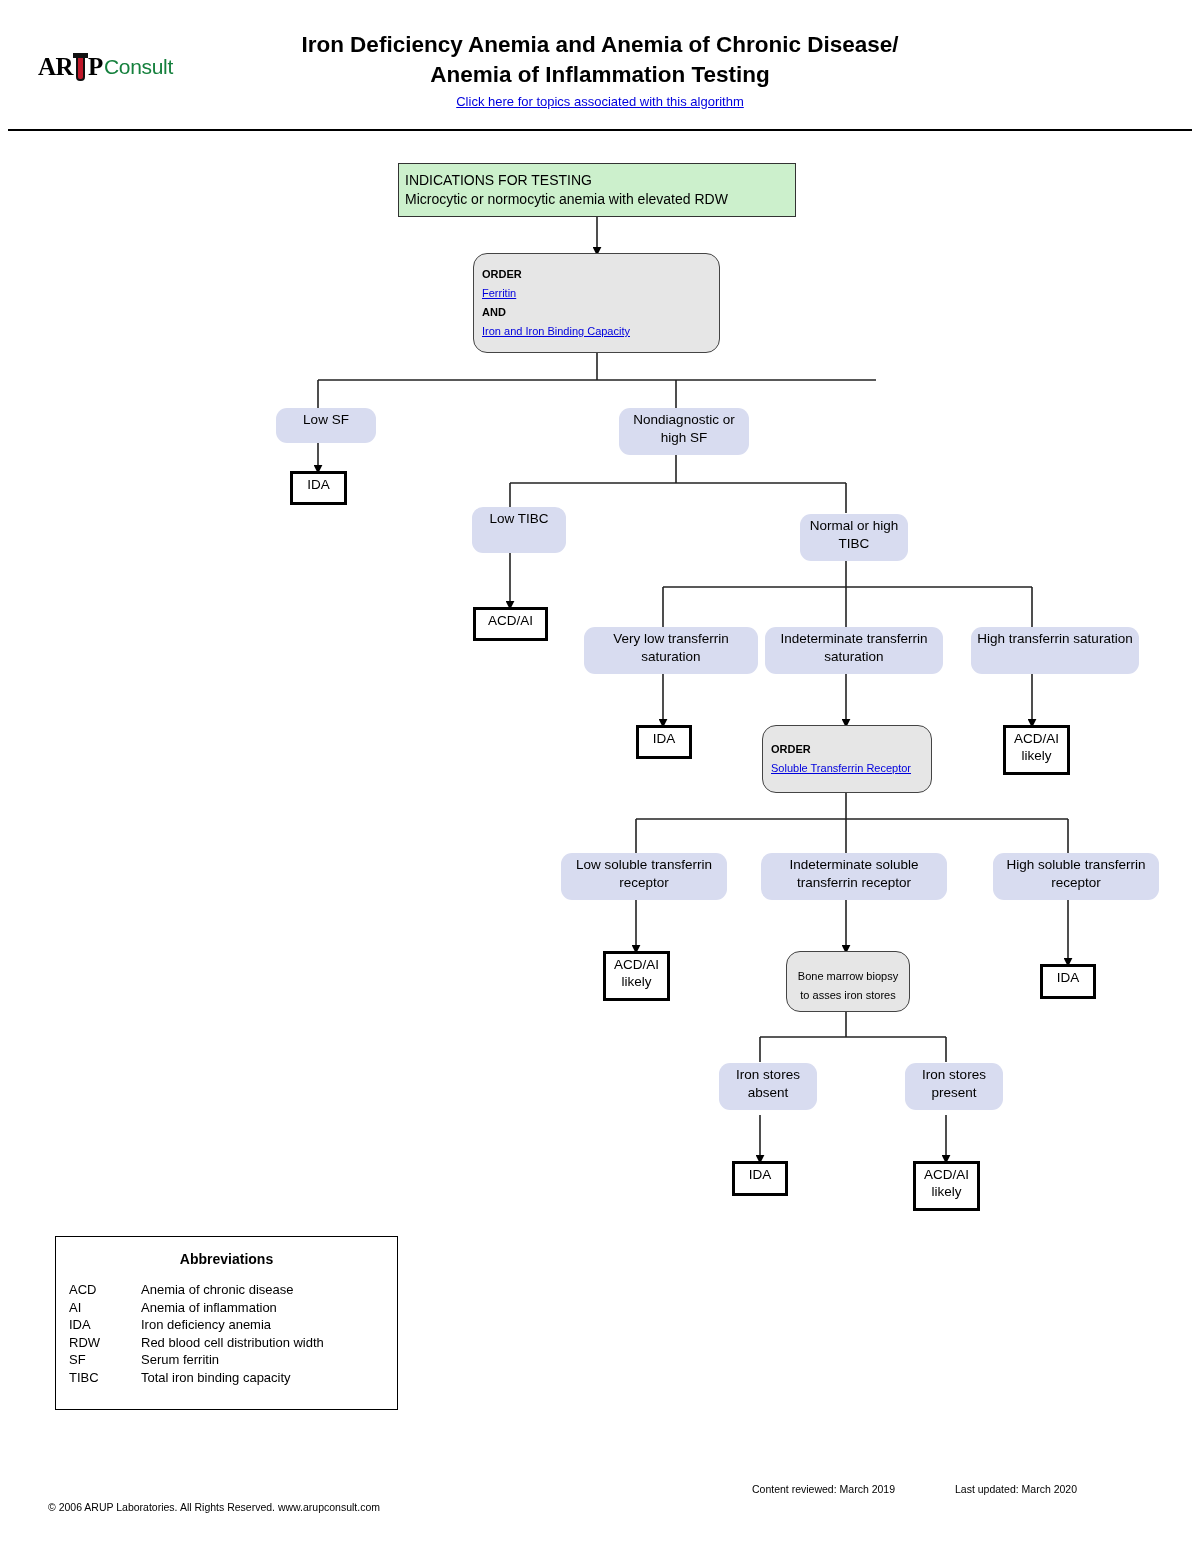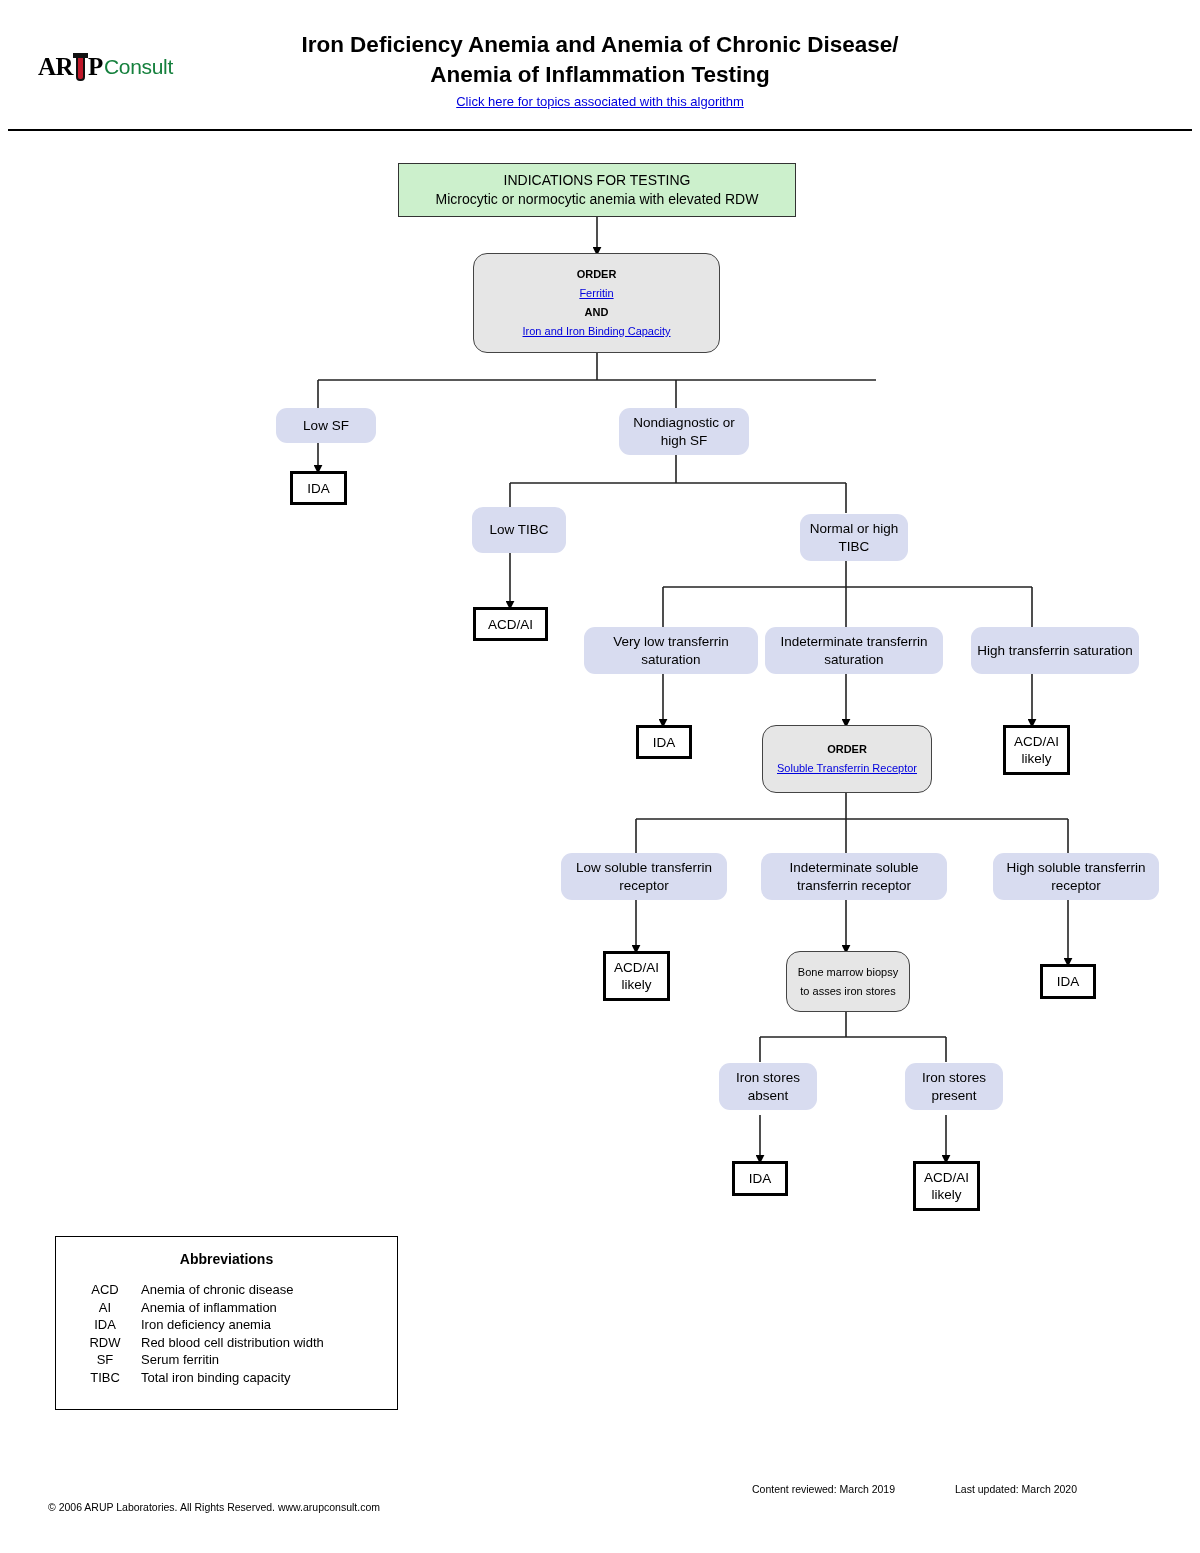--- a/index.html
+++ b/index.html
@@ -54,21 +54,21 @@
   }
   #header-rule {
     position: absolute; left: 8px; top: 129px; width: 1184px; height: 0;
     border-top: 2px solid #000;
   }
 
   
   #canvas { position: absolute; left: 0; top: 131px; width: 1200px; height: 1330px; }
   #wires { position: absolute; left: 0; top: 0; width: 1200px; height: 1330px; }
 
-  .node { position: absolute; display: flex; align-items: center; justify-content: center;
+  .node { position: absolute; display: flex; align-items: flex-start; justify-content: center;
           text-align: center; }
 
   
   .n-green {
     background: #ccf0cc; border: 1.5px solid #333; font-size: 14px; line-height: 19px;
     padding: 4px 6px;
   }
 
   
   .n-order {
@@ -91,21 +91,21 @@
   }
 
   
   #abbrev {
     position: absolute; left: 55px; top: 1236px; width: 343px; height: 174px;
     border: 1.5px solid #000; background: #fff; padding: 14px 0 0 0;
   }
   #abbrev .abbr-title { text-align: center; font-weight: bold; font-size: 14px; margin-bottom: 14px; }
   #abbrev table { border-collapse: collapse; margin-left: 13px; }
   #abbrev td { font-size: 13px; line-height: 17.5px; vertical-align: top; padding: 0; }
-  #abbrev td.k { width: 72px; text-align: center; }
+  #abbrev td.k { width: 72px; }
 
   
   #footer { position: absolute; left: 0; top: 1478px; width: 1200px; height: 30px; font-size: 10.5px; }
   #footer .f-left { position: absolute; left: 48px; top: 23px; white-space: nowrap; }
   #footer .f-rev  { position: absolute; left: 752px; top: 5px; white-space: nowrap; }
   #footer .f-upd  { position: absolute; left: 955px; top: 5px; white-space: nowrap; }
 </style>
 </head>
 <body>
 

